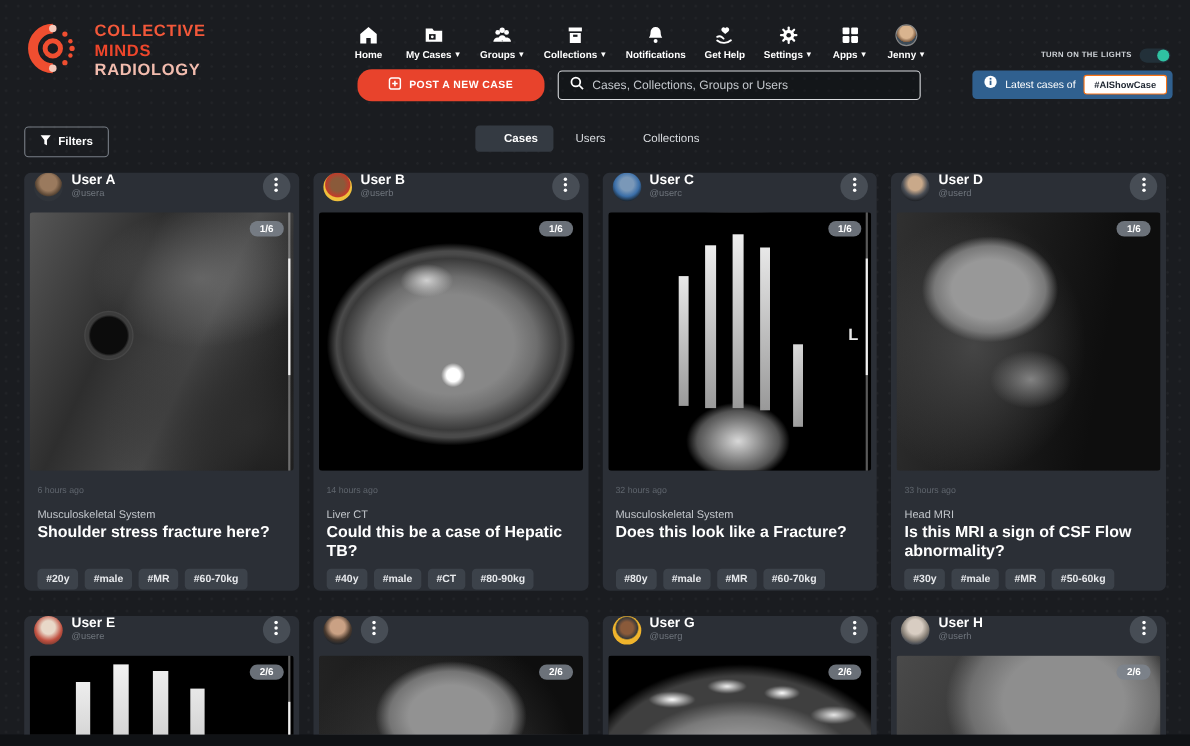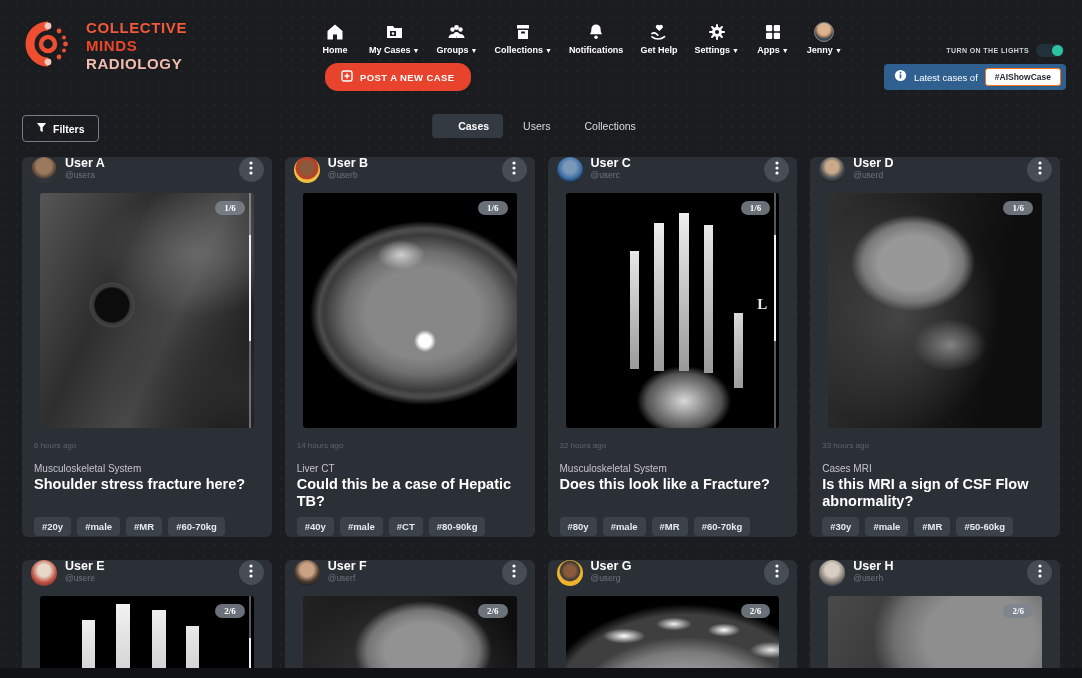--- a/index.html
+++ b/index.html
@@ -18,21 +18,21 @@
   
   .nav { position:absolute; left:318px; top:22px; display:flex; align-items:flex-start; gap:17px; }
   .nav-item { display:flex; flex-direction:column; align-items:center; gap:3px; cursor:pointer; min-width:34px; }
   .nav-icon { height:20px; display:flex; align-items:center; justify-content:center; }
   .nav-label { font-size:9px; font-weight:bold; color:#fff; white-space:nowrap; display:flex; align-items:center; gap:2px; }
   .caret { font-size:7px; color:#fff; line-height:1; }
   .nav-avatar { width:20px; height:20px; border-radius:50%; background:radial-gradient(circle at 50% 35%, #d9b48f 38%, #7b5a40 60%, #3c4a56 62%); border:1px solid #888; }
   
   .header-row2 { position:absolute; left:325px; top:63px; display:flex; align-items:center; gap:12px; }
   .post-btn { display:flex; align-items:center; gap:7px; background:#e8432c; border:none; color:#fff;
-    font-weight:bold; font-size:9.5px; letter-spacing:.4px; padding:7px 16px; border-radius:13px; cursor:pointer;
+    font-weight:bold; font-size:9.5px; letter-spacing:.4px; padding:7px 28px; border-radius:13px; cursor:pointer;
     font-family:"Liberation Sans",sans-serif; }
   .search-box { display:flex; align-items:center; gap:8px; width:330px; height:27px; border:1px solid #d8dadd;
     border-radius:4px; padding:0 10px; background:rgba(10,12,14,.35); }
   .search-box input { flex:1; background:transparent; border:none; outline:none; color:#e8eaed; font-size:11px;
     font-family:"Liberation Sans",sans-serif; }
   .search-box input::placeholder { color:#c3c7cc; }
   
   .lights { position:absolute; right:18px; top:44px; display:flex; align-items:center; gap:7px; }
   .lights-label { font-size:7px; font-weight:bold; letter-spacing:.4px; color:#cfd3d8; }
   .toggle { width:28px; height:13px; border-radius:7px; background:#223039; position:relative; cursor:pointer; }
@@ -58,21 +58,21 @@
   .grid { position:absolute; left:22px; top:157px; width:1038px; display:grid;
     grid-template-columns:repeat(4, 1fr); column-gap:13px; row-gap:23px; }
   .card { background:#2b2f36; border-radius:6px; height:380px; overflow:hidden; }
   .card-head { height:36px; display:flex; align-items:flex-start; padding:0 8px 0 9px; gap:8px; }
   .avatar { width:26px; height:26px; border-radius:50%; flex:none; }
   .who { flex:1; line-height:1.1; }
   .uname { font-size:12.5px; font-weight:bold; color:#fff; }
   .handle { font-size:8.5px; color:#6f757d; }
   .menu-btn { width:25px; height:25px; border-radius:50%; background:#474d55; border:none; display:flex;
     align-items:center; justify-content:center; cursor:pointer; flex:none; }
-  .card-image { position:relative; margin:0 18px; height:235px; border-radius:3px; background:#000; overflow:hidden;font-family:Liberation Serif, serif; }
+  .card-image { position:relative; margin:0 5px; height:235px; border-radius:3px; background:#000; overflow:hidden; }
   .badge { position:absolute; top:8px; right:9px; background:rgba(125,132,141,.85); color:#fff; font-size:9px;
     font-weight:bold; padding:2px 9px; border-radius:9px; }
   .img-scrollbar { position:absolute; top:0; right:3px; width:2px; height:100%; background:rgba(255,255,255,.35); }
   .img-scrollbar::after { content:""; position:absolute; top:18%; left:0; width:2px; height:45%; background:#f0f0f0; }
   .marker { position:absolute; top:44%; right:12px; color:#e8e8e8; font-size:15px; font-weight:bold; }
   .card-body { padding:13px 12px 0; }
   .time { font-size:8px; color:#5f656d; margin-bottom:13px; min-height:8px; }
   .category { font-size:10px; color:#c3c7cc; margin-bottom:2px; min-height:10px; }
   .title { font-size:14.5px; font-weight:bold; color:#fff; line-height:1.18; min-height:34px; margin-bottom:7px; }
   .tags { display:flex; gap:6px; flex-wrap:wrap; margin-bottom:11px; min-height:18px;align-items:center; }
@@ -279,20 +279,28 @@
 
   <div class="header-row2">
     <button class="post-btn">
       <span>
         <svg width="12" height="12" viewBox="0 0 12 12">
             <rect x="1" y="1" width="10" height="10" rx="2" fill="none" stroke="#fff" stroke-width="1.4"></rect>
             <path d="M6 3.5v5M3.5 6h5" stroke="#fff" stroke-width="1.4"></path>
           </svg></span>
       <span>POST A NEW CASE</span>
     </button>
+    <div class="search-box">
+      <span>
+        <svg width="13" height="13" viewBox="0 0 13 13">
+            <circle cx="5.5" cy="5.5" r="4" fill="none" stroke="#fff" stroke-width="1.6"></circle>
+            <path d="M8.5 8.5 12 12" stroke="#fff" stroke-width="1.6"></path>
+          </svg></span>
+      <input type="text" placeholder="Cases, Collections, Groups or Users" style="">
+    </div>
   </div>
 
   <div class="lights">
     <span class="lights-label">TURN ON THE LIGHTS</span>
     <span class="toggle">
         <span class="toggle-knob"></span>
       </span>
   </div>
   <div class="banner">
     <span>
@@ -435,21 +443,21 @@
                 <circle cx="2" cy="12" r="1.6"></circle>
               </svg></span>
         </button>
       </div>
       <div class="card-image">
         <span class="badge">1/6</span>
 
       </div>
       <div class="card-body">
         <div class="time">33 hours ago</div>
-        <div class="category">Cases MRI</div>
+        <div class="category">Head MRI</div>
         <div class="title">Is this MRI a sign of CSF Flow abnormality?</div>
         <div class="tags">
             <span class="tag">#30y</span>
             <span class="tag">#male</span>
             <span class="tag">#MR</span>
             <span class="tag">#50-60kg</span>
           </div>
 
       </div>
     </div>
@@ -472,24 +480,20 @@
       <div class="card-image">
         <span class="badge">2/6</span>
 
         <span class="img-scrollbar"></span>
       </div>
 
     </div>
       <div class="card scan-f">
       <div class="card-head">
         <span class="avatar av-f"></span>
-        <span class="who">
-          <div class="uname">User F</div>
-          <div class="handle">@userf</div>
-        </span>
         <button class="menu-btn">
           <span>
             <svg width="4" height="14" viewBox="0 0 4 14" fill="#fff">
                 <circle cx="2" cy="2" r="1.6"></circle>
                 <circle cx="2" cy="7" r="1.6"></circle>
                 <circle cx="2" cy="12" r="1.6"></circle>
               </svg></span>
         </button>
       </div>
       <div class="card-image">

